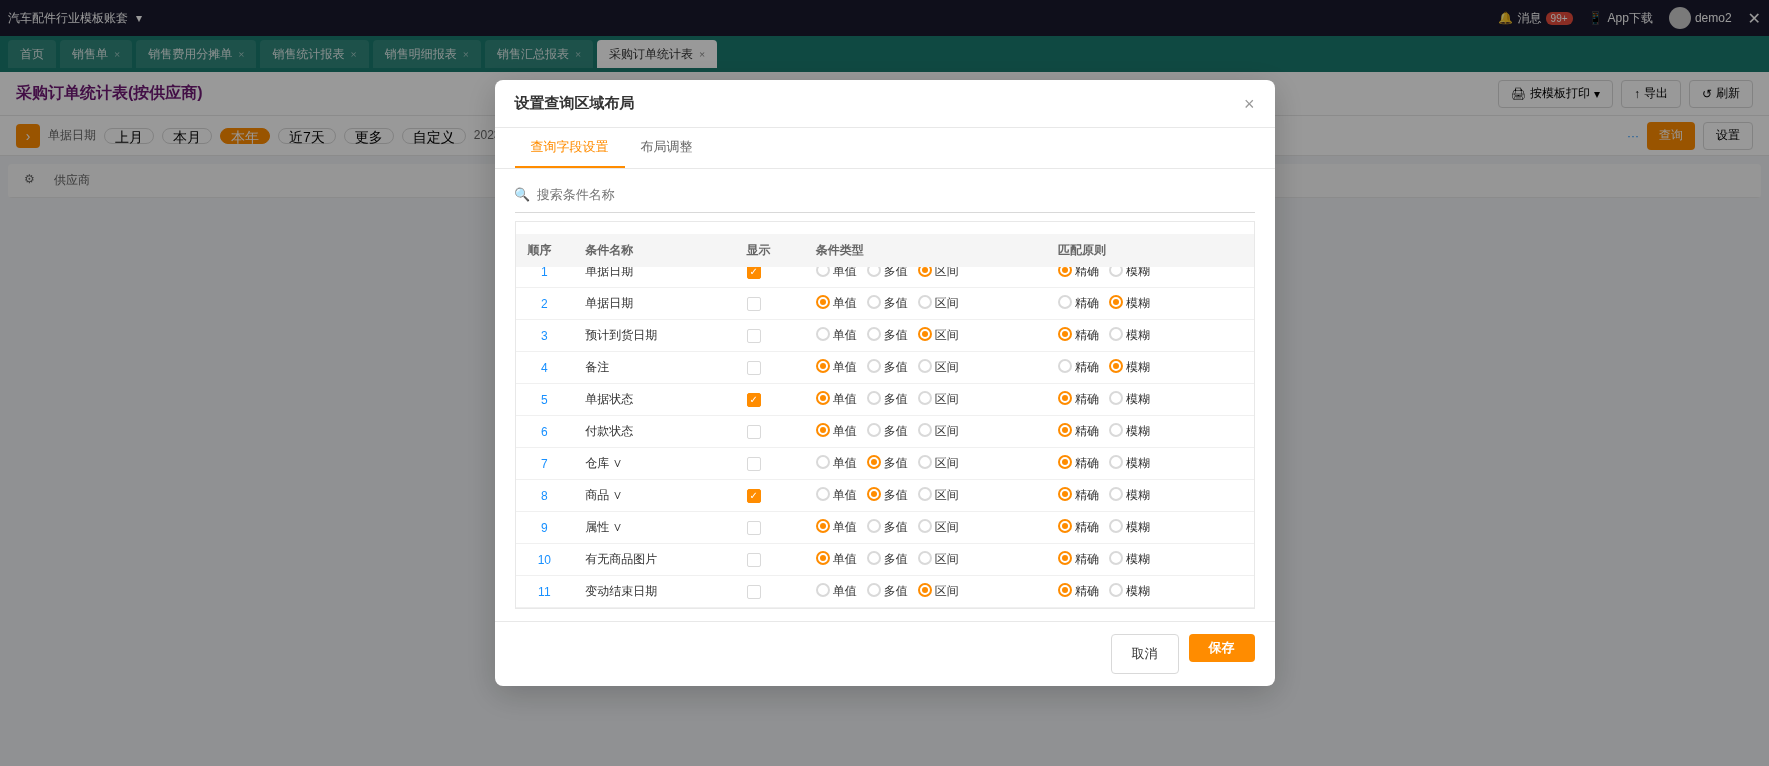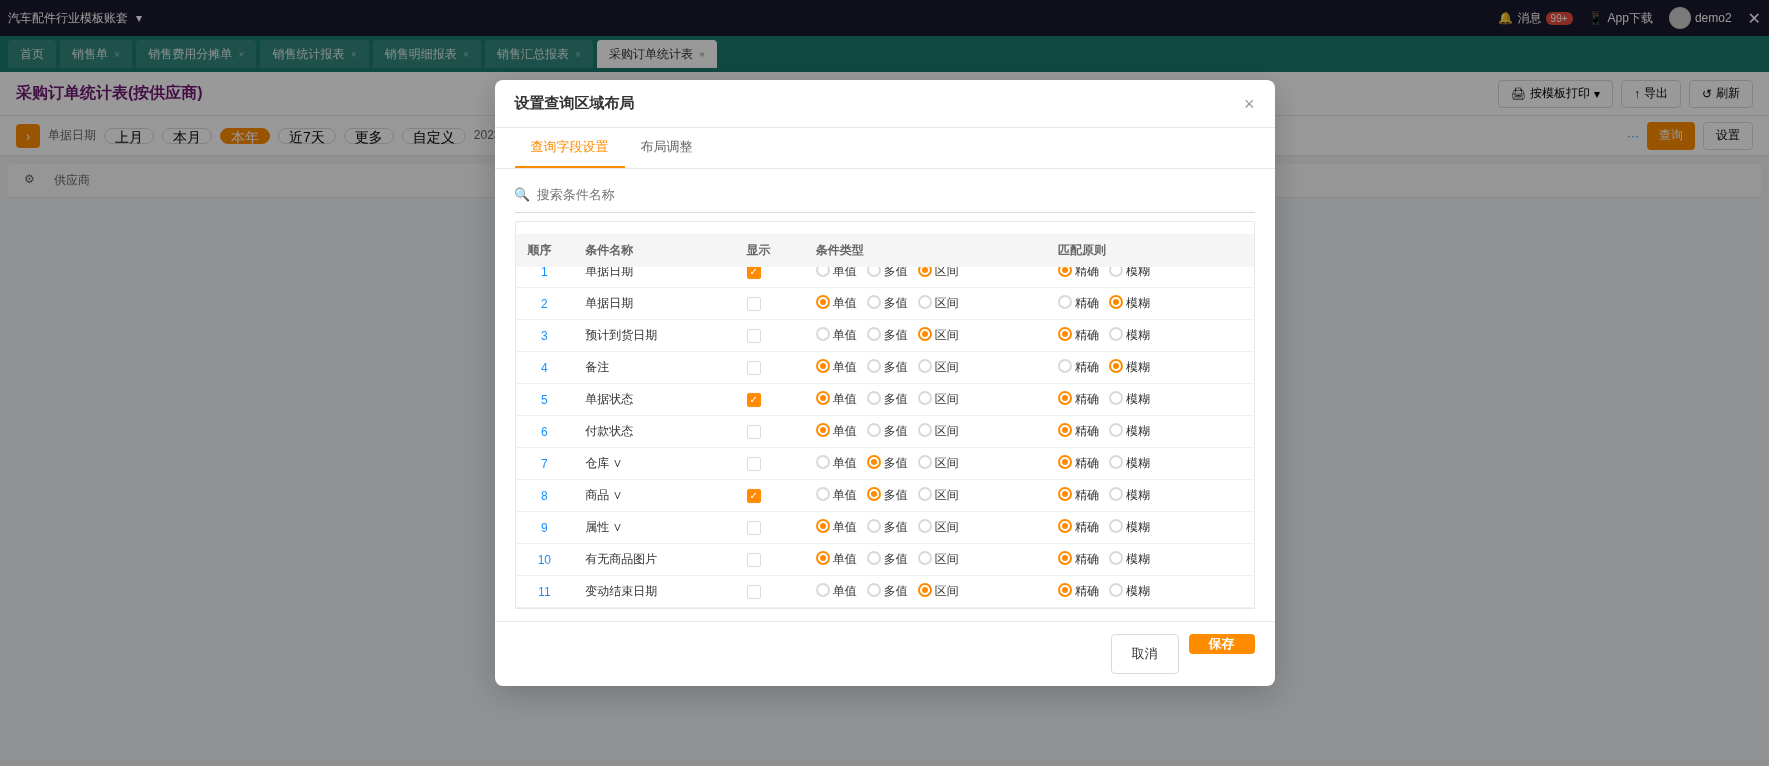--- a/index.html
+++ b/index.html
@@ -298,21 +298,21 @@
       height: 40px;
       padding: 0 20px;
       border: 1px solid #d9d9d9;
       border-radius: 4px;
       background: #fff;
       cursor: pointer;
       font-size: 13px;
       color: #333;
     }
     .btn-save {
-      height: 20px;
+      height: 28px;
       padding: 0 20px;
       border: none;
       border-radius: 4px;
       background: #ff8c00;
       color: #fff;
       cursor: pointer;
       font-size: 13px;
       font-weight: bold;
     }
     .bg-table-header {

